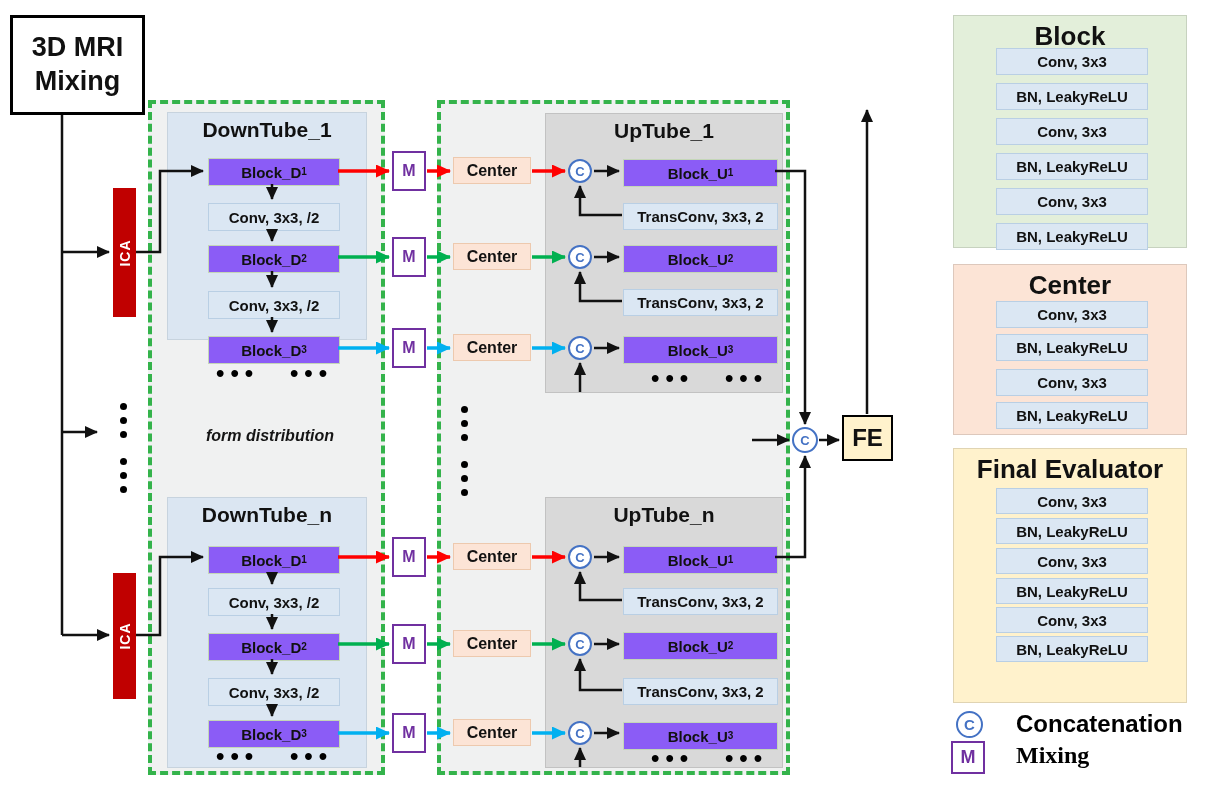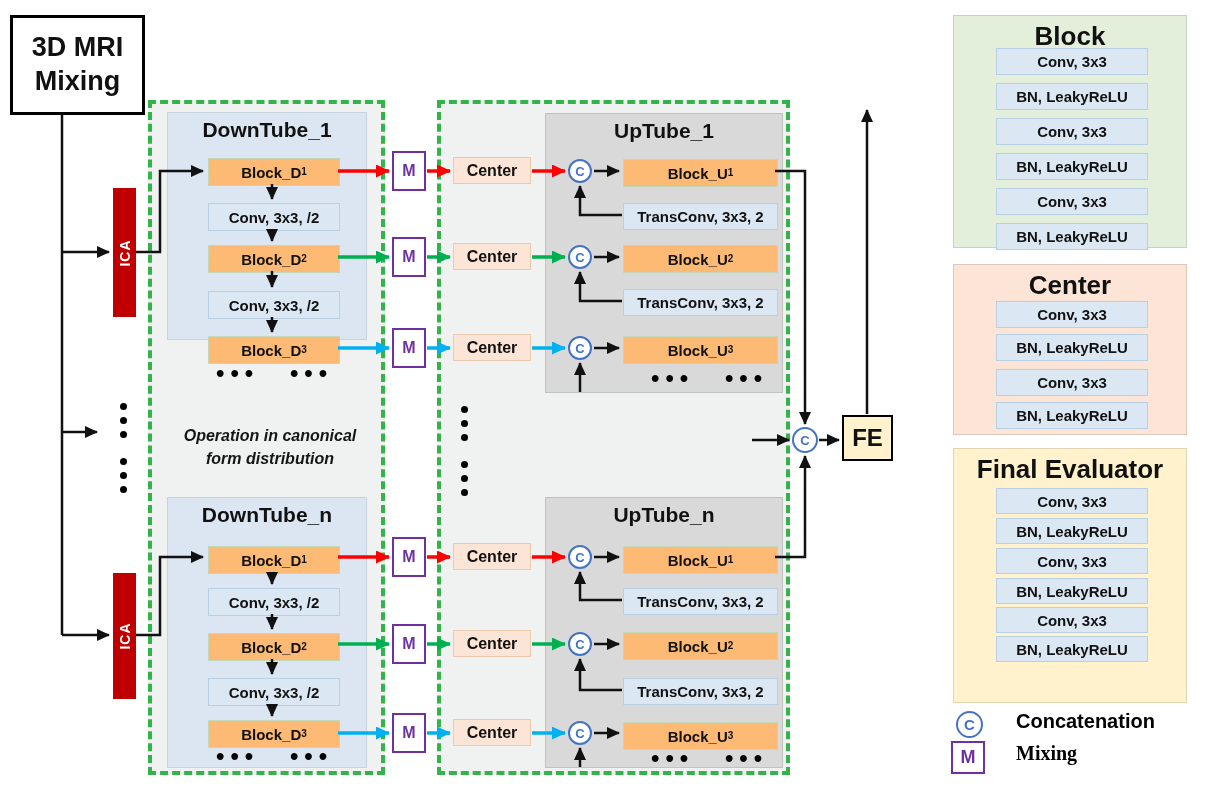--- a/index.html
+++ b/index.html
@@ -13,21 +13,21 @@
           align-items:center;justify-content:center;font-size:27px;line-height:1.25;text-align:center;}
   
   .dash-panel{background:#f0f1f1;border:4px dashed #34b34b;}
   
   .tube{border:1px solid #c7d3de;}
   .tube-down{background:#dbe6f2;}
   .tube-up{background:#d9d9d9;border-color:#c2c2c2;}
   .tube-title{position:absolute;left:0;top:5px;width:100%;text-align:center;font-size:21px;}
   .row-box{position:absolute;font-size:15px;display:flex;align-items:center;justify-content:center;
            border:1px solid rgba(120,140,160,.45);}
-  .row-block{background:#fdba74;border-color:#c4d6b8;}
+  .row-block{background:#8b5cf6;border-color:#c4d6b8;}
   .row-conv{background:#dbe7f3;border-color:#b9cfe4;}
   .row-trans{background:#dbe7f3;border-color:#b9cfe4;}
   sub{font-size:10px;font-weight:bold;line-height:1;}
   .hdots{position:absolute;font-size:24px;letter-spacing:6px;word-spacing:18px;color:#000;}
   
   .center-box{background:#fce4d6;border:1px solid #edc9ae;font-size:16px;
               display:flex;align-items:center;justify-content:center;}
   .m-box{background:#fff;border:2.5px solid #7030a0;color:#7030a0;font-size:16px;
          display:flex;align-items:center;justify-content:center;}
   .c-circle{background:#fff;border:2.2px solid #4472c4;color:#4472c4;border-radius:50%;
@@ -41,21 +41,21 @@
   .caption{position:absolute;text-align:center;font-style:italic;font-size:16px;line-height:23px;color:#151515;}
   
   .vdots{display:flex;flex-direction:column;align-items:center;}
   .vdots .dot{width:7px;height:7px;border-radius:50%;background:#000;margin:3.5px 0;}
   .vdots .gap{height:13px;}
   
   .legend-panel{border:1px solid rgba(0,0,0,.12);}
   .legend-panel .p-title{position:absolute;top:5px;left:0;width:100%;text-align:center;font-size:26px;}
   .p-row{position:absolute;left:42px;width:150px;background:#dbe7f3;border:1px solid #b9cfe4;
          font-size:15px;display:flex;align-items:center;justify-content:center;}
-  .legend-label{position:absolute;font-size:20px;color:#000;}
+  .legend-label{position:absolute;font-size:24px;color:#000;}
   svg.overlay{position:absolute;left:0;top:0;pointer-events:none;}
 </style>
 </head>
 <body>
 
 <div class="canvas">
 
   <div class="abs io-box" style="left:10px;top:15px;width:135px;height:100px;">
     <span>3D MRI</span>
     <span>Mixing</span>
@@ -143,21 +143,20 @@
     </div>
     <div class="row-box row-trans" style="left:77px;top:180px;width:153px;height:25px;">TransConv, 3x3, 2</div>
     <div class="row-box row-block" style="left:77px;top:224px;width:153px;height:26px;">
       <span>Block_U</span>
         <sub>3</sub>
     </div>
     <div class="hdots" style="left:105px;top:246px;">••• •••</div>
   </div>
 
   <div class="caption" style="left:158px;top:424px;width:224px;">
-    <div>Operation in canonical</div>
     <div>form distribution</div>
   </div>
   <div class="caption" style="left:480px;top:424px;width:240px;">
   </div>
 
   <div class="abs vdots" style="left:120px;top:399px;">
     <div class="dot"></div>
       <div class="dot"></div>
       <div class="dot"></div>
       <div class="gap"></div>

